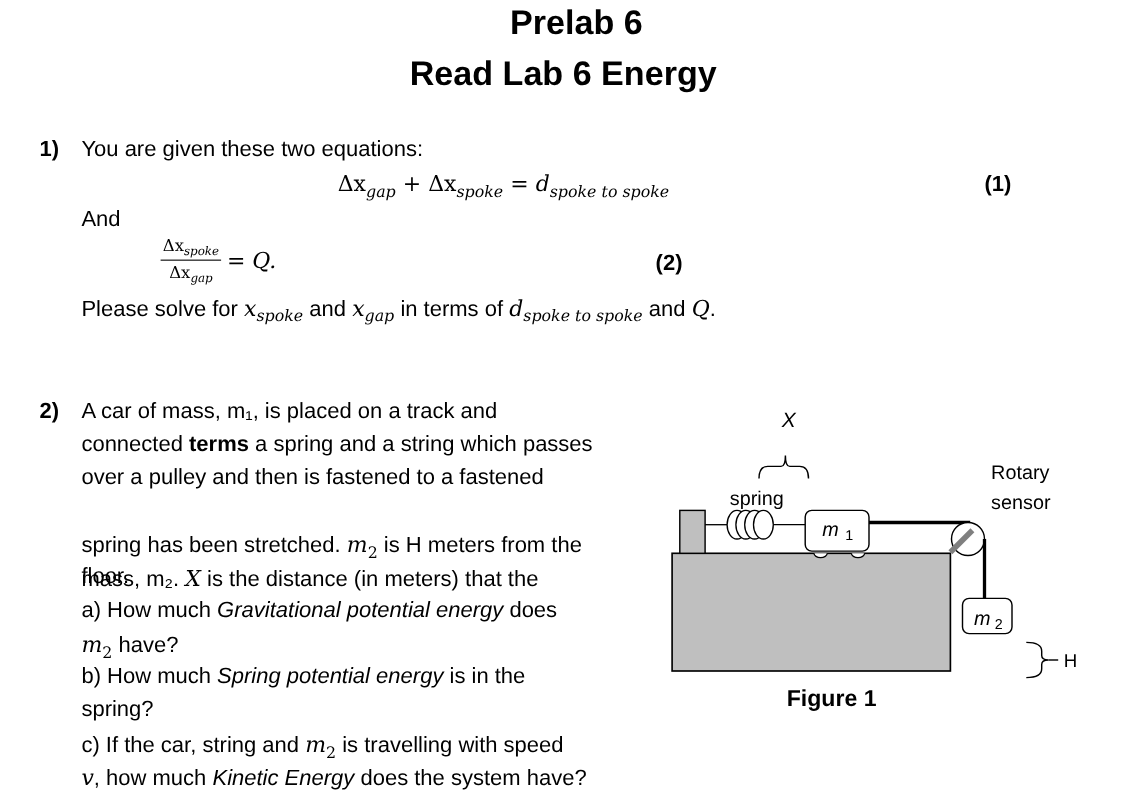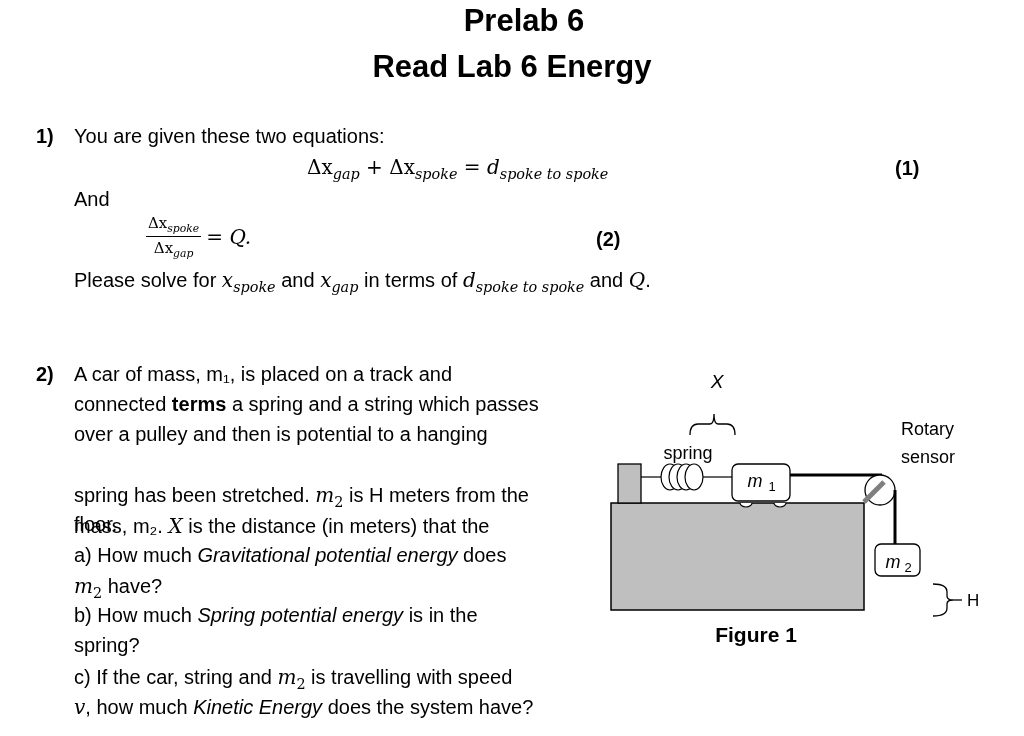--- a/index.html
+++ b/index.html
@@ -46,21 +46,21 @@
 </div>
 <div class="abs txt bold" style="left:596px;top:228px;">(2)</div>
 
 <div class="abs txt" style="left:74px;top:268px;">
   <span>Please solve for </span><span class="math">x</span><span class="math sub">spoke</span><span> and </span><span class="math">x</span><span class="math sub">gap</span><span> in terms of </span><span class="math">d</span><span class="math sub">spoke to spoke</span><span> and </span><span class="math">Q</span><span>.</span>
 </div>
 
 <div class="abs txt bold" style="left:36px;top:363px;">2)</div>
 <div class="abs txt" style="left:74px;top:363px;">A car of mass, m₁, is placed on a track and</div>
 <div class="abs txt" style="left:74px;top:393px;"><span>connected </span><span class="bold">terms</span><span> a spring and a string which passes</span></div>
-<div class="abs txt" style="left:74px;top:423px;">over a pulley and then is potential to a hanging</div>
+<div class="abs txt" style="left:74px;top:423px;">over a pulley and then is fastened to a fastened</div>
 <div class="abs txt" style="left:74px;top:477px;margin-top:37px;"><span>mass, m₂.  </span><span class="math">X</span><span> is the distance (in meters) that the</span></div>
 <div class="abs txt" style="left:74px;top:483px;"><span>spring has been stretched. </span><span class="math">m</span><span class="math sub up">2</span><span> is H meters from the</span></div>
 <div class="abs txt" style="left:74px;top:513px;">floor.</div>
 
 <div class="abs txt" style="left:74px;top:544px;"><span>a)  How much </span><span class="ital">Gravitational potential energy</span><span> does</span></div>
 <div class="abs txt" style="left:74px;top:574px;"><span class="math">m</span><span class="math sub up">2</span><span> have?</span></div>
 <div class="abs txt" style="left:74px;top:604px;"><span>b)  How much </span><span class="ital">Spring potential energy</span><span> is in the</span></div>
 <div class="abs txt" style="left:74px;top:634px;">spring?</div>
 <div class="abs txt" style="left:74px;top:665px;"><span>c)  If the car, string and </span><span class="math">m</span><span class="math sub up">2</span><span> is travelling with speed</span></div>
 <div class="abs txt" style="left:74px;top:695px;"><span class="math">v</span><span>, how much </span><span class="ital">Kinetic Energy</span><span> does the system have?</span></div>

